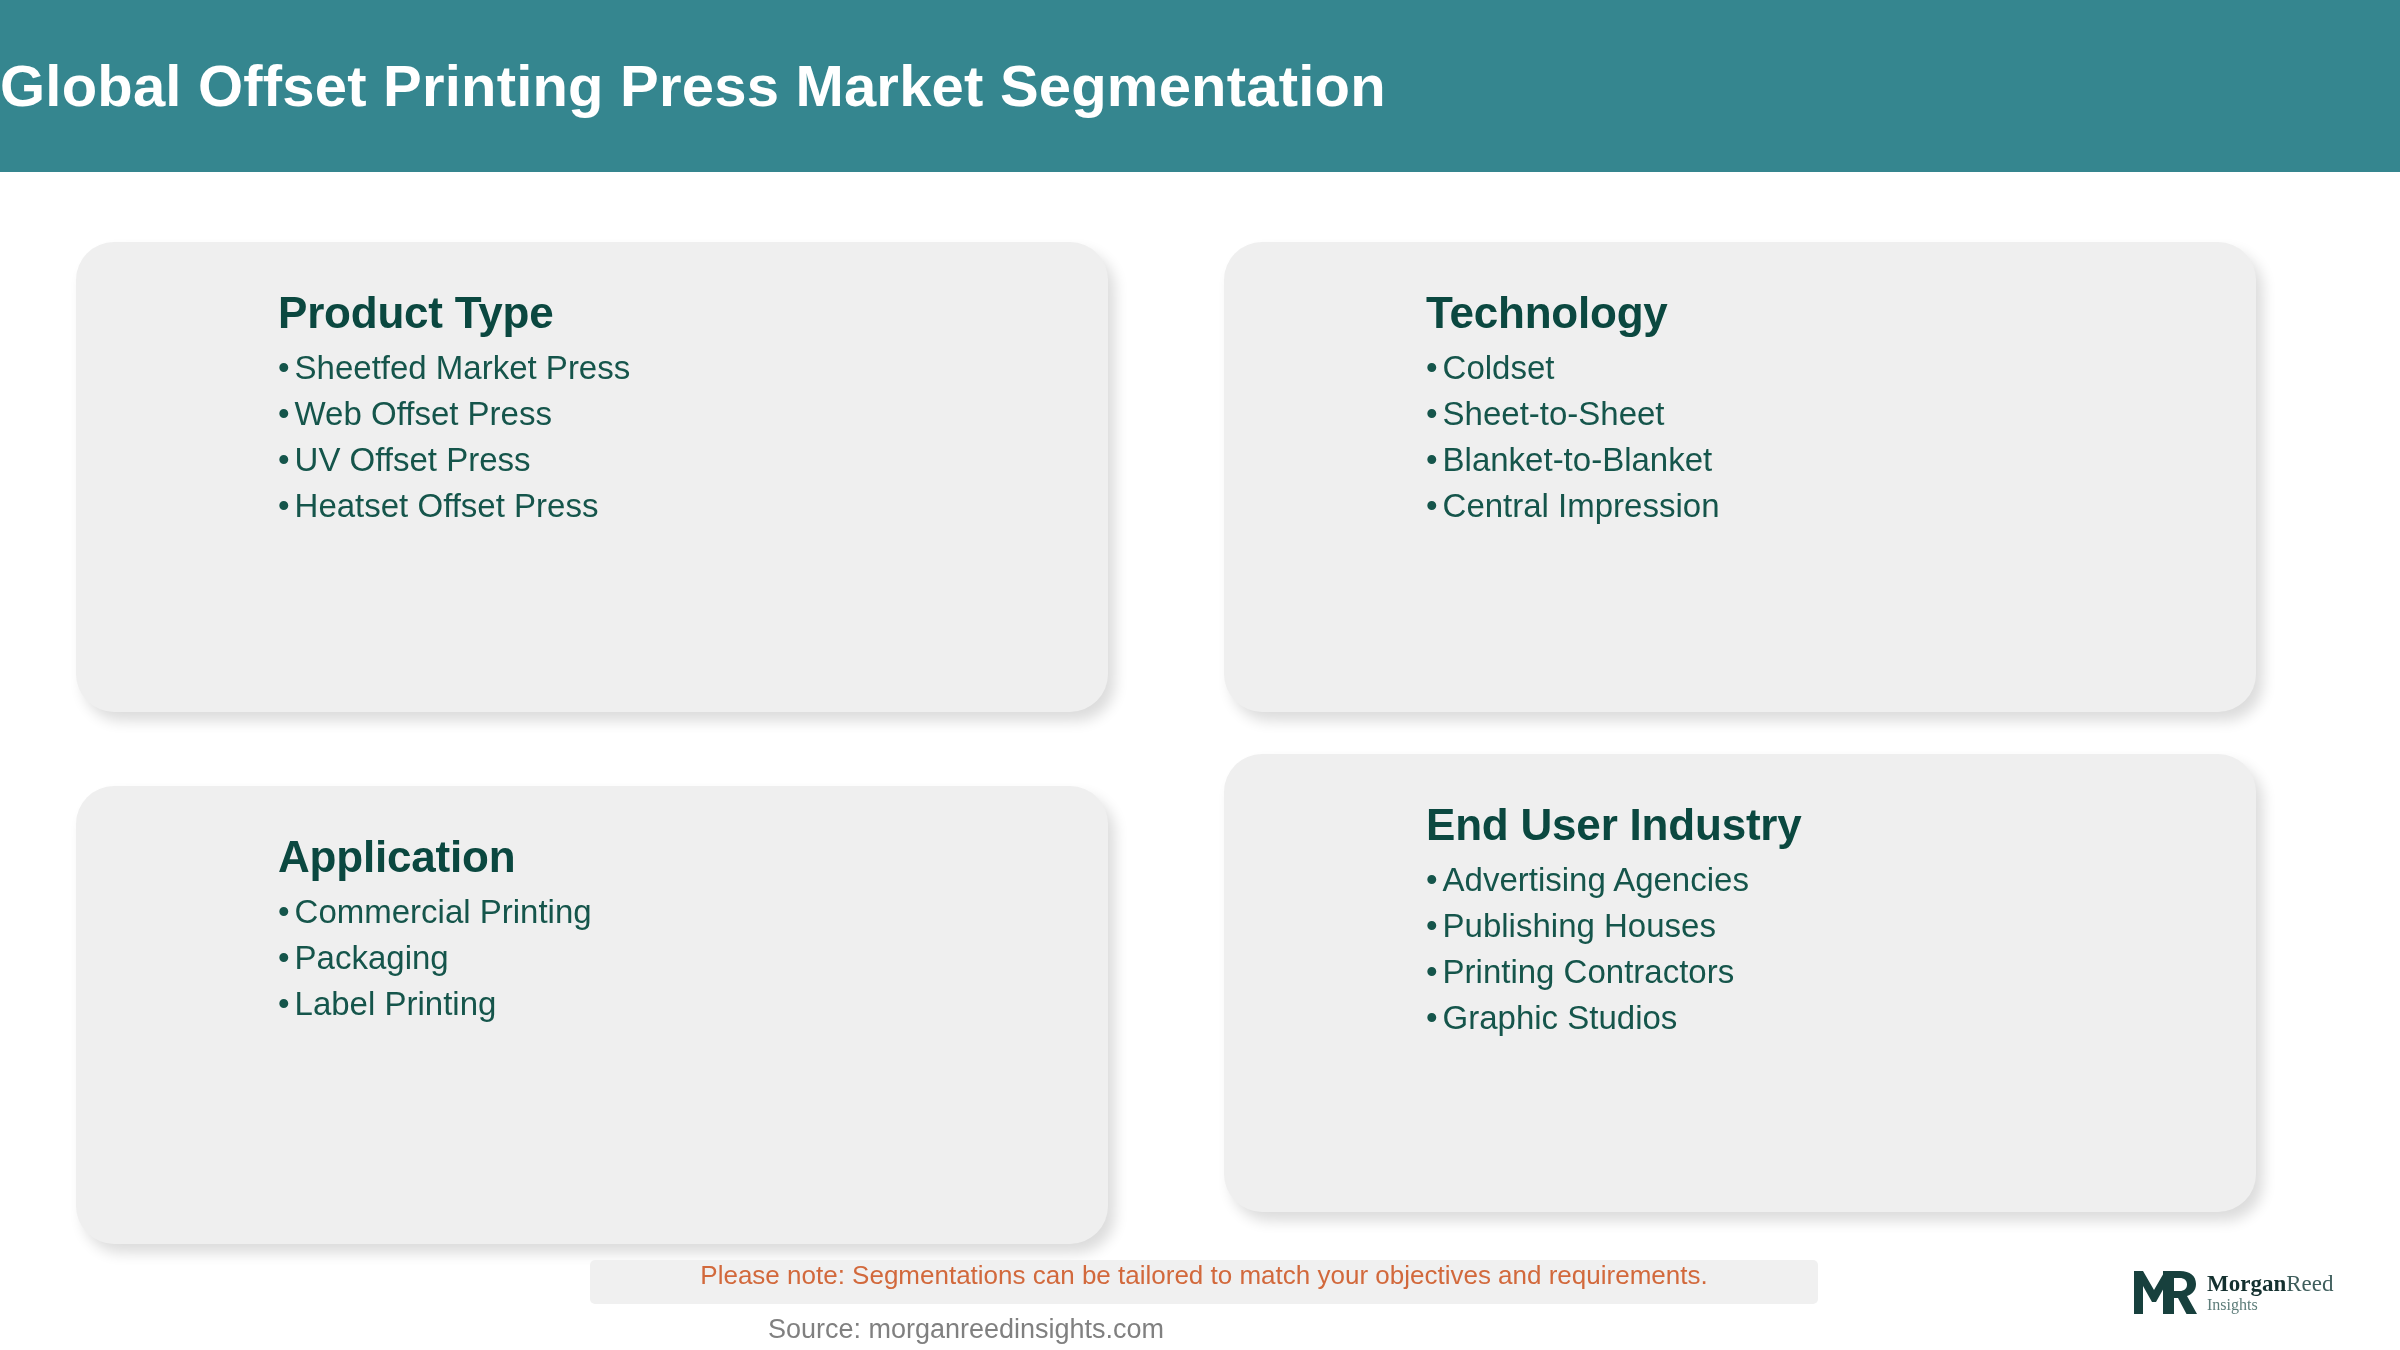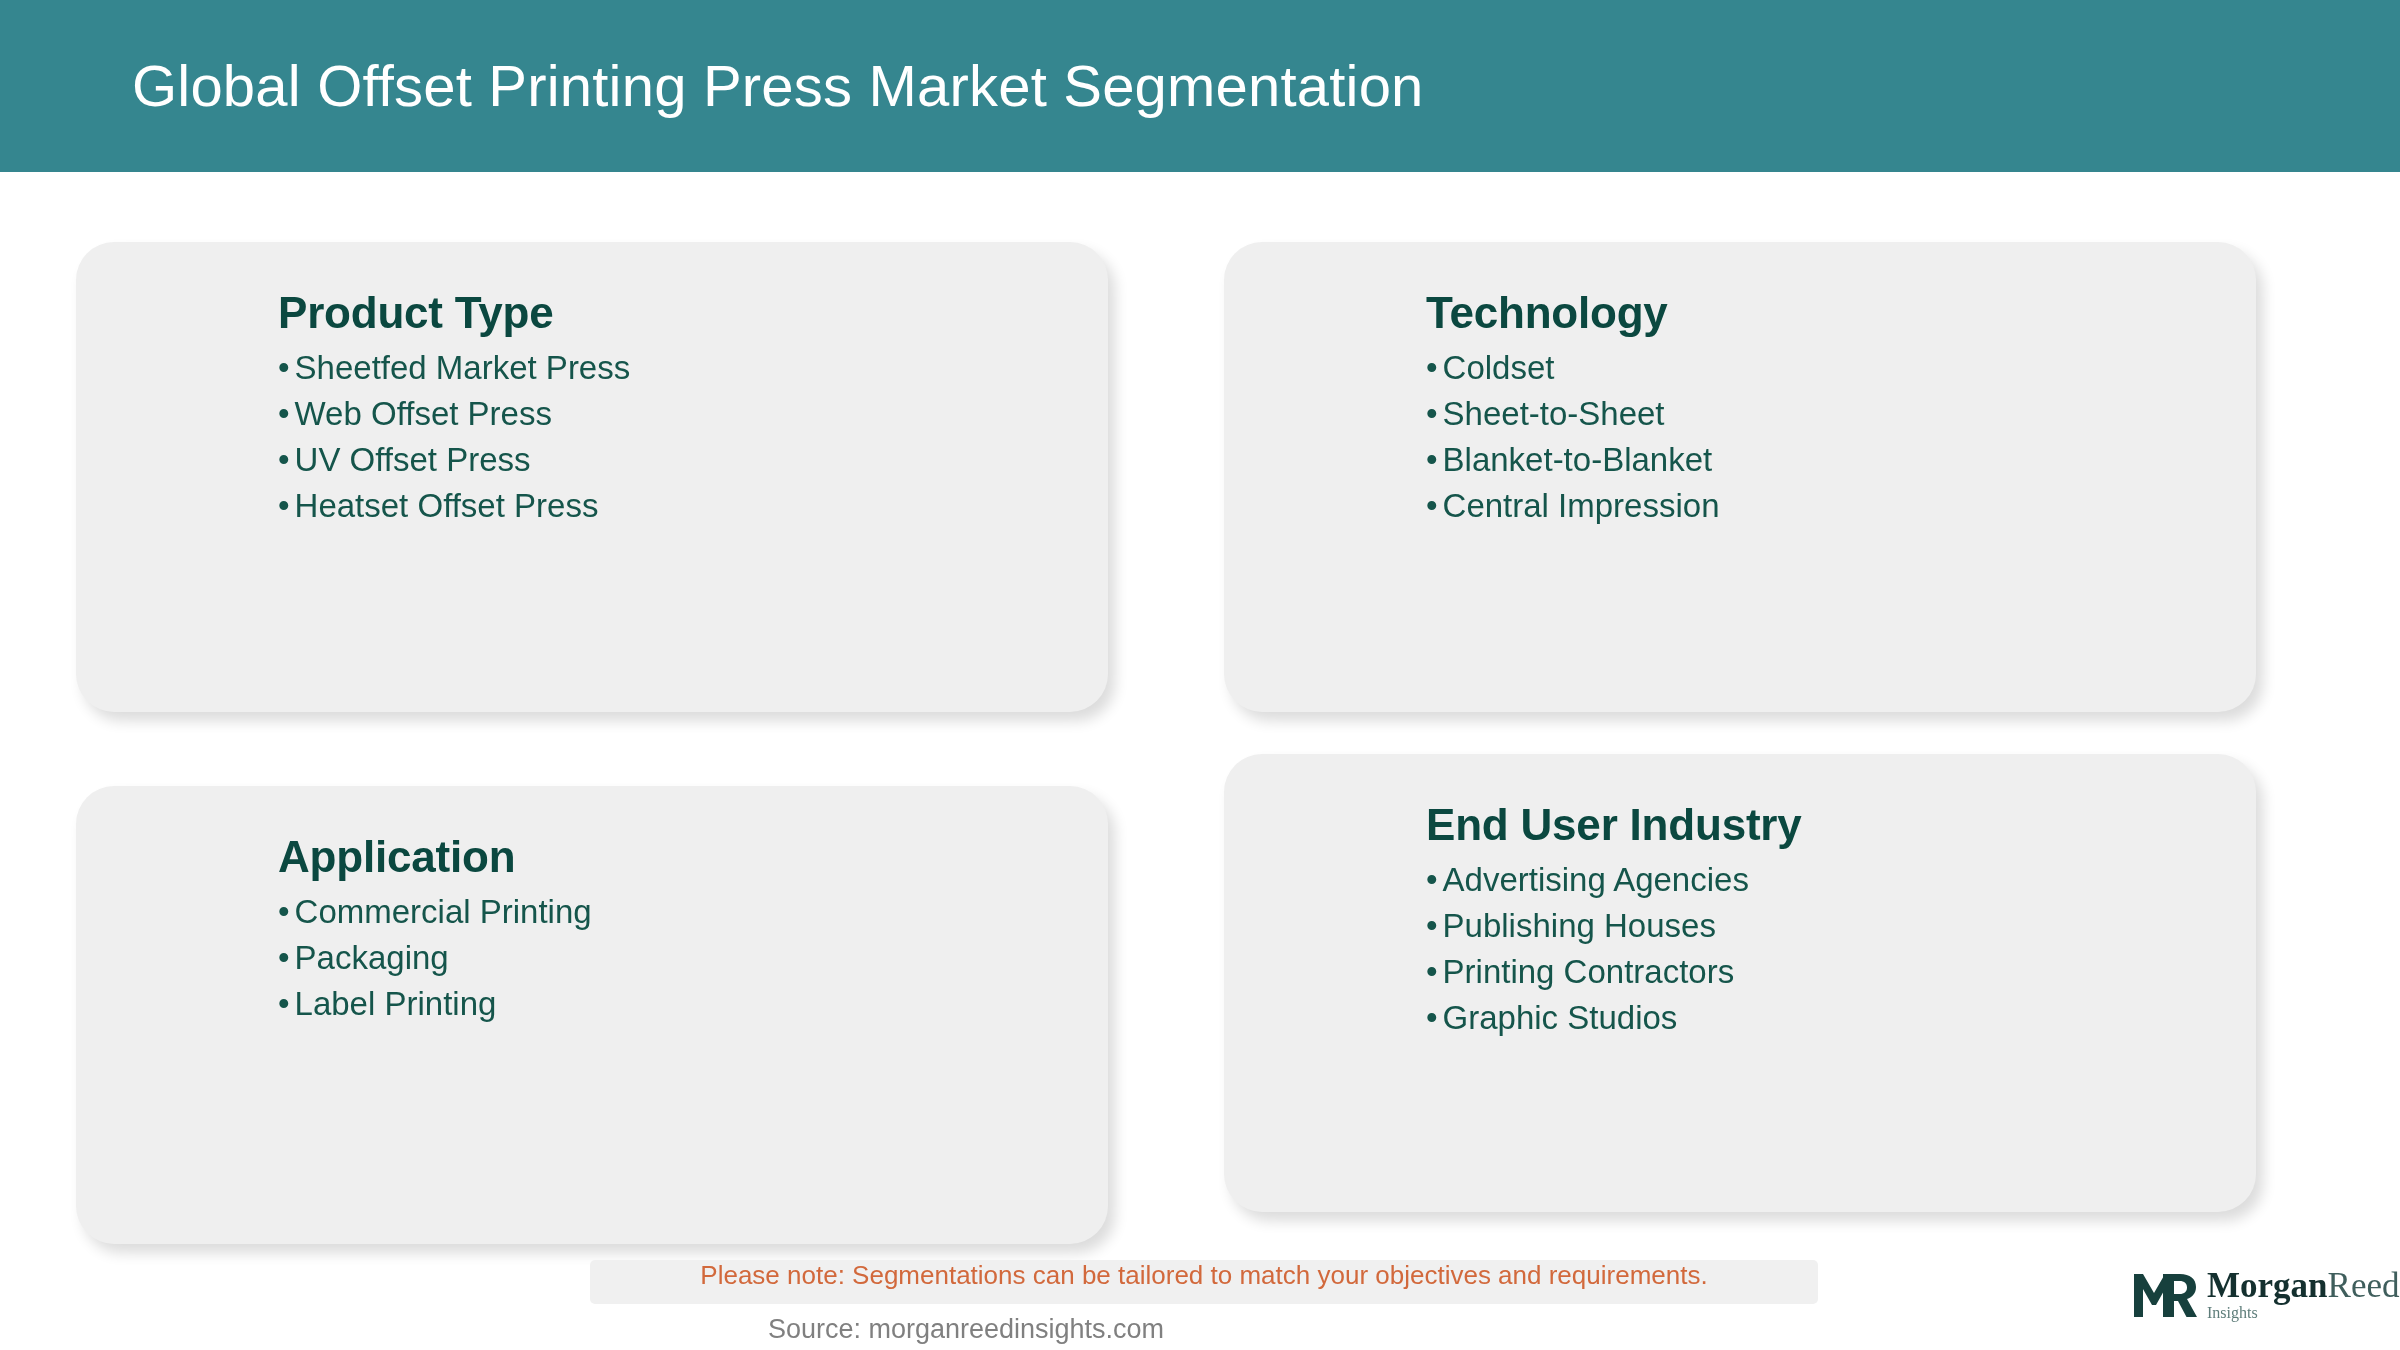--- a/index.html
+++ b/index.html
@@ -29,24 +29,23 @@
     position: absolute;
     left: 0;
     top: 0;
     width: 2400px;
     height: 172px;
     background: #35868F;
     display: flex;
     align-items: center;
   }
   .header-title {
-    margin-left: 132px;
     color: #ffffff;
     font-size: 58px;
-    font-weight: 400;
+    font-weight: 700;
     letter-spacing: 0.2px;
     line-height: 1.05;
     white-space: nowrap;
   }
 
   
   .card-grid {
     position: absolute;
     left: 76px;
     top: 242px;
@@ -155,21 +154,21 @@
     display: block;
   }
   .logo-words {
     display: flex;
     flex-direction: column;
     justify-content: center;
     line-height: 1.0;
   }
   .logo-line1 {
     font-family: "Liberation Serif", "DejaVu Serif", serif;
-    font-size: 35px;
+    font-size: 23px;
     white-space: nowrap;
     color: #1E3A39;
   }
   .logo-morgan { font-weight: 700; color: #14302F; }
   .logo-reed   { font-weight: 400; color: #3F5E5C; }
   .logo-line2 {
     font-family: "Liberation Serif", "DejaVu Serif", serif;
     font-size: 16px;
     font-weight: 400;
     color: #5E7D7A;

